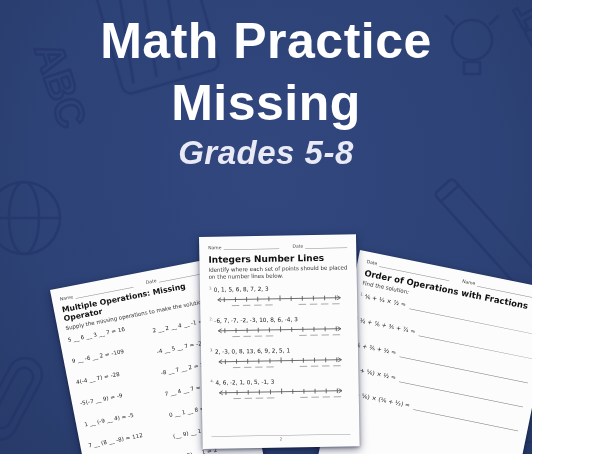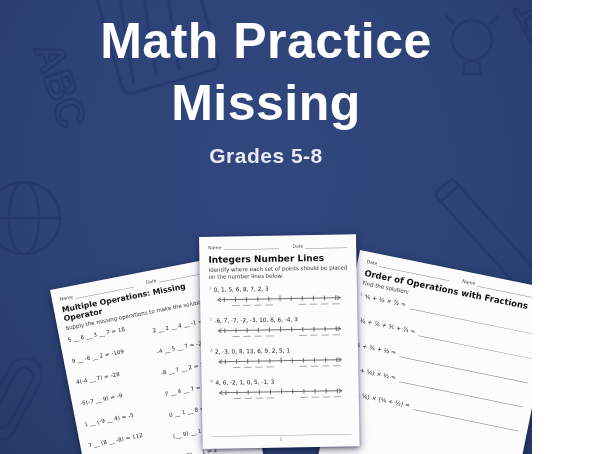--- a/index.html
+++ b/index.html
@@ -6,21 +6,21 @@
   .stage{
     position:relative;width:532px;height:454px;overflow:hidden;
     background:radial-gradient(ellipse at 50% 38%, var(--background,#31477e) 0%, #2d4276 62%, #273a68 100%);
     font-family:"Liberation Sans", sans-serif;
   }
   .doodles{position:absolute;left:0;top:0;filter:blur(.4px);}
   .doodles text{font-family:"Liberation Sans",sans-serif;font-weight:bold;}
 
   .hero{position:absolute;left:0;top:0;width:100%;text-align:center;color:var(--title,#ffffff);}
   .hero h1{margin:10px 0 0 0;font-size:50px;line-height:62px;font-weight:700;letter-spacing:.5px;}
-  .hero .subtitle{margin-top:10px;font-size:21px;font-weight:700;color:var(--subtitle,#e9eaf5);letter-spacing:.5px;}
+  .hero .subtitle{font-size:33px;font-weight:700;color:var(--subtitle,#e9eaf5);letter-spacing:.5px;font-style:italic;}
 
   .sheet{
     position:absolute;left:0;top:0;background:var(--paper,#fcfcfd);
     box-shadow:0 6px 18px rgba(10,16,45,.5), 0 2px 6px rgba(10,16,45,.4);
     color:var(--ink,#222222);font-family:"DejaVu Sans", sans-serif;box-sizing:border-box;
   }
   .sheet-left {width:356px;height:500px;transform:translate(50px,290px) rotate(-11deg) scale(.5);transform-origin:0 0;z-index:1;padding:16px;}
   .sheet-middle{width:314px;height:424px;transform:translate(199px,237px) rotate(-1deg) scale(.5);transform-origin:0 0;z-index:3;padding:16px 18px;}
   .sheet-right{width:400px;height:500px;transform:translate(360px,250px) rotate(11.5deg) scale(.5);transform-origin:0 0;z-index:2;padding:14px 18px;}
 

